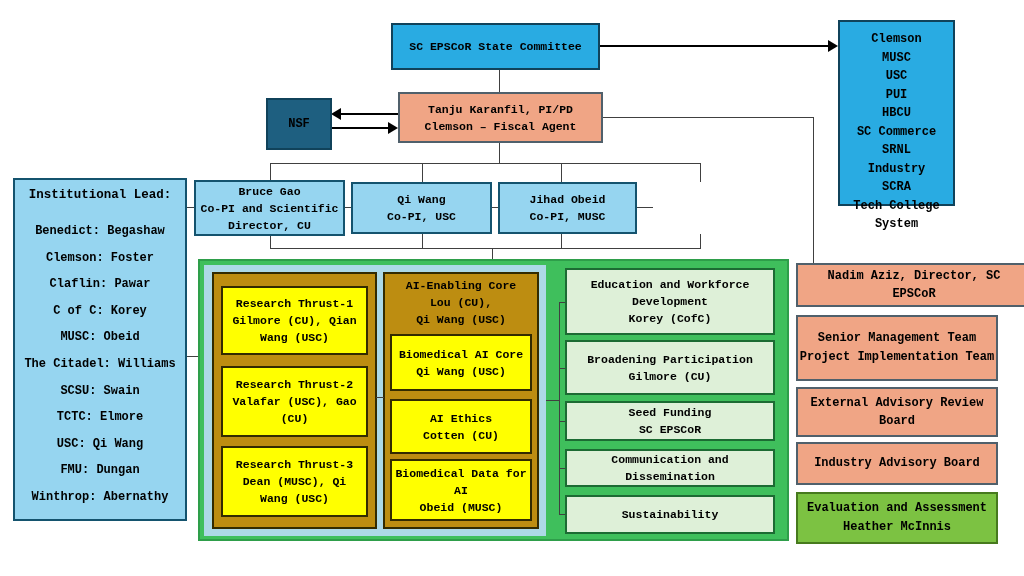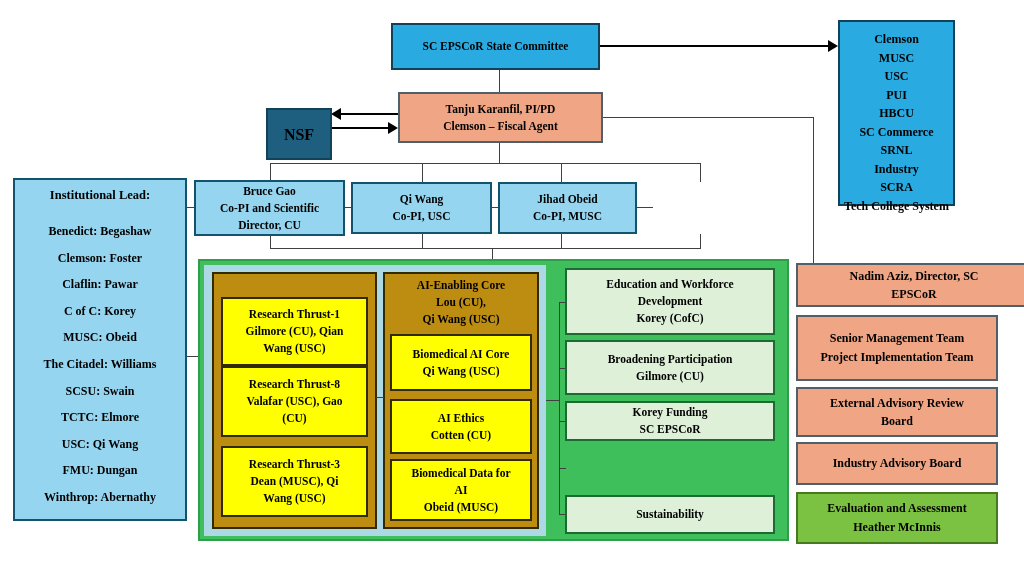--- a/index.html
+++ b/index.html
@@ -1,18 +1,18 @@
 <!DOCTYPE html>
 <html><head>
 <meta charset="utf-8">
 <style>
   html,body{margin:0;padding:0;background:#ffffff;}
   #canvas{
     position:relative;width:1024px;height:576px;background:#ffffff;overflow:hidden;
-    font-family:Liberation Serif, serif;font-weight:bold;color:#000;border-radius:9px;
+    font-family:Liberation Mono, monospace;font-weight:bold;color:#000;border-radius:9px;
   }
   .box{
     position:absolute;box-sizing:border-box;
     display:flex;flex-direction:column;align-items:center;justify-content:center;
     text-align:center;white-space:pre-line;line-height:17px;font-size:11.5px;
   }
   .bblue{background:#29ABE2;border:2px solid #10425a;}
   .lblue{background:#96D5F0;border:2px solid #14536e;}
   .teal{background:#1E5F80;border:2px solid #10425a;}
   .salmon{background:#F0A585;border:2px solid #50606b;}
@@ -68,21 +68,21 @@
   <div class="box bblue list-box members" style="left:838px;top:20px;width:117px;height:186px;">Clemson
 MUSC
 USC
 PUI
 HBCU
 SC Commerce
 SRNL
 Industry
 SCRA
 Tech College System</div>
-  <div class="box teal" style="left:266px;top:108px;width:66px;height:52px;font-size:16px;">NSF</div>
+  <div class="box teal" style="left:266px;top:98px;width:66px;height:52px;font-size:12px;">NSF</div>
   <div class="box salmon" style="left:398px;top:92px;width:205px;height:51px;">Tanju Karanfil, PI/PD
 Clemson – Fiscal Agent</div>
 
   <div class="box lblue" style="left:194px;top:180px;width:151px;height:56px;">Bruce Gao
 Co-PI and Scientific
 Director, CU</div>
   <div class="box lblue" style="left:351px;top:182px;width:141px;height:52px;">Qi Wang
 Co-PI, USC</div>
   <div class="box lblue" style="left:498px;top:182px;width:139px;height:52px;">Jihad Obeid
 Co-PI, MUSC</div>
@@ -99,24 +99,24 @@
 TCTC: Elmore
 USC: Qi Wang
 FMU: Dungan
 Winthrop: Abernathy</div>
   </div>
 
   <div class="box greenc" style="left:198px;top:259px;width:591px;height:282px;"></div>
   <div class="box panel" style="left:204px;top:265px;width:342px;height:271px;"></div>
 
   <div class="box gold" style="left:212px;top:272px;width:165px;height:257px;"></div>
-  <div class="box yellow" style="left:221px;top:297px;width:147px;height:69px;">Research Thrust-1
+  <div class="box yellow" style="left:221px;top:286px;width:147px;height:69px;">Research Thrust-1
 Gilmore (CU), Qian
 Wang (USC)</div>
-  <div class="box yellow" style="left:221px;top:366px;width:147px;height:71px;">Research Thrust-8
+  <div class="box yellow" style="left:221px;top:366px;width:147px;height:71px;">Research Thrust-2
 Valafar (USC), Gao
 (CU)</div>
   <div class="box yellow" style="left:221px;top:446px;width:147px;height:71px;">Research Thrust-3
 Dean (MUSC),  Qi
 Wang (USC)</div>
 
   <div class="box gold" style="left:383px;top:272px;width:156px;height:257px;"></div>
   <div class="box" style="left:388px;top:274px;width:146px;height:56px;">AI-Enabling Core
 Lou (CU),
 Qi Wang (USC)</div>
@@ -135,22 +135,24 @@
   <div class="ln" style="left:559px;top:368px;width:7px;height:1px;"></div>
   <div class="ln" style="left:559px;top:421px;width:7px;height:1px;"></div>
   <div class="ln" style="left:559px;top:468px;width:7px;height:1px;"></div>
   <div class="ln" style="left:559px;top:514px;width:7px;height:1px;"></div>
 
   <div class="box pgreen" style="left:565px;top:268px;width:210px;height:67px;">Education and Workforce
 Development
 Korey (CofC)</div>
   <div class="box pgreen" style="left:565px;top:340px;width:210px;height:55px;">Broadening Participation
 Gilmore (CU)</div>
-  <div class="box pgreen" style="left:565px;top:401px;width:210px;height:40px;">Korey Funding
+  <div class="box pgreen" style="left:565px;top:401px;width:210px;height:40px;">Seed Funding
 SC EPSCoR</div>
+  <div class="box pgreen" style="left:565px;top:449px;width:210px;height:38px;">Communication and
+Dissemination</div>
   <div class="box pgreen" style="left:565px;top:495px;width:210px;height:39px;">Sustainability</div>
 
   <div class="box salmon" style="left:796px;top:263px;width:236px;height:44px;font-size:12px;line-height:18px;">Nadim Aziz, Director, SC
 EPSCoR</div>
   <div class="box salmon" style="left:796px;top:315px;width:202px;height:66px;font-size:12px;line-height:19px;">Senior Management Team
 Project Implementation Team</div>
   <div class="box salmon" style="left:796px;top:387px;width:202px;height:50px;font-size:12px;line-height:18px;">External Advisory Review
 Board</div>
   <div class="box salmon" style="left:796px;top:442px;width:202px;height:43px;font-size:12px;">Industry Advisory Board</div>
   <div class="box lime" style="left:796px;top:492px;width:202px;height:52px;font-size:12px;line-height:19px;">Evaluation and Assessment

